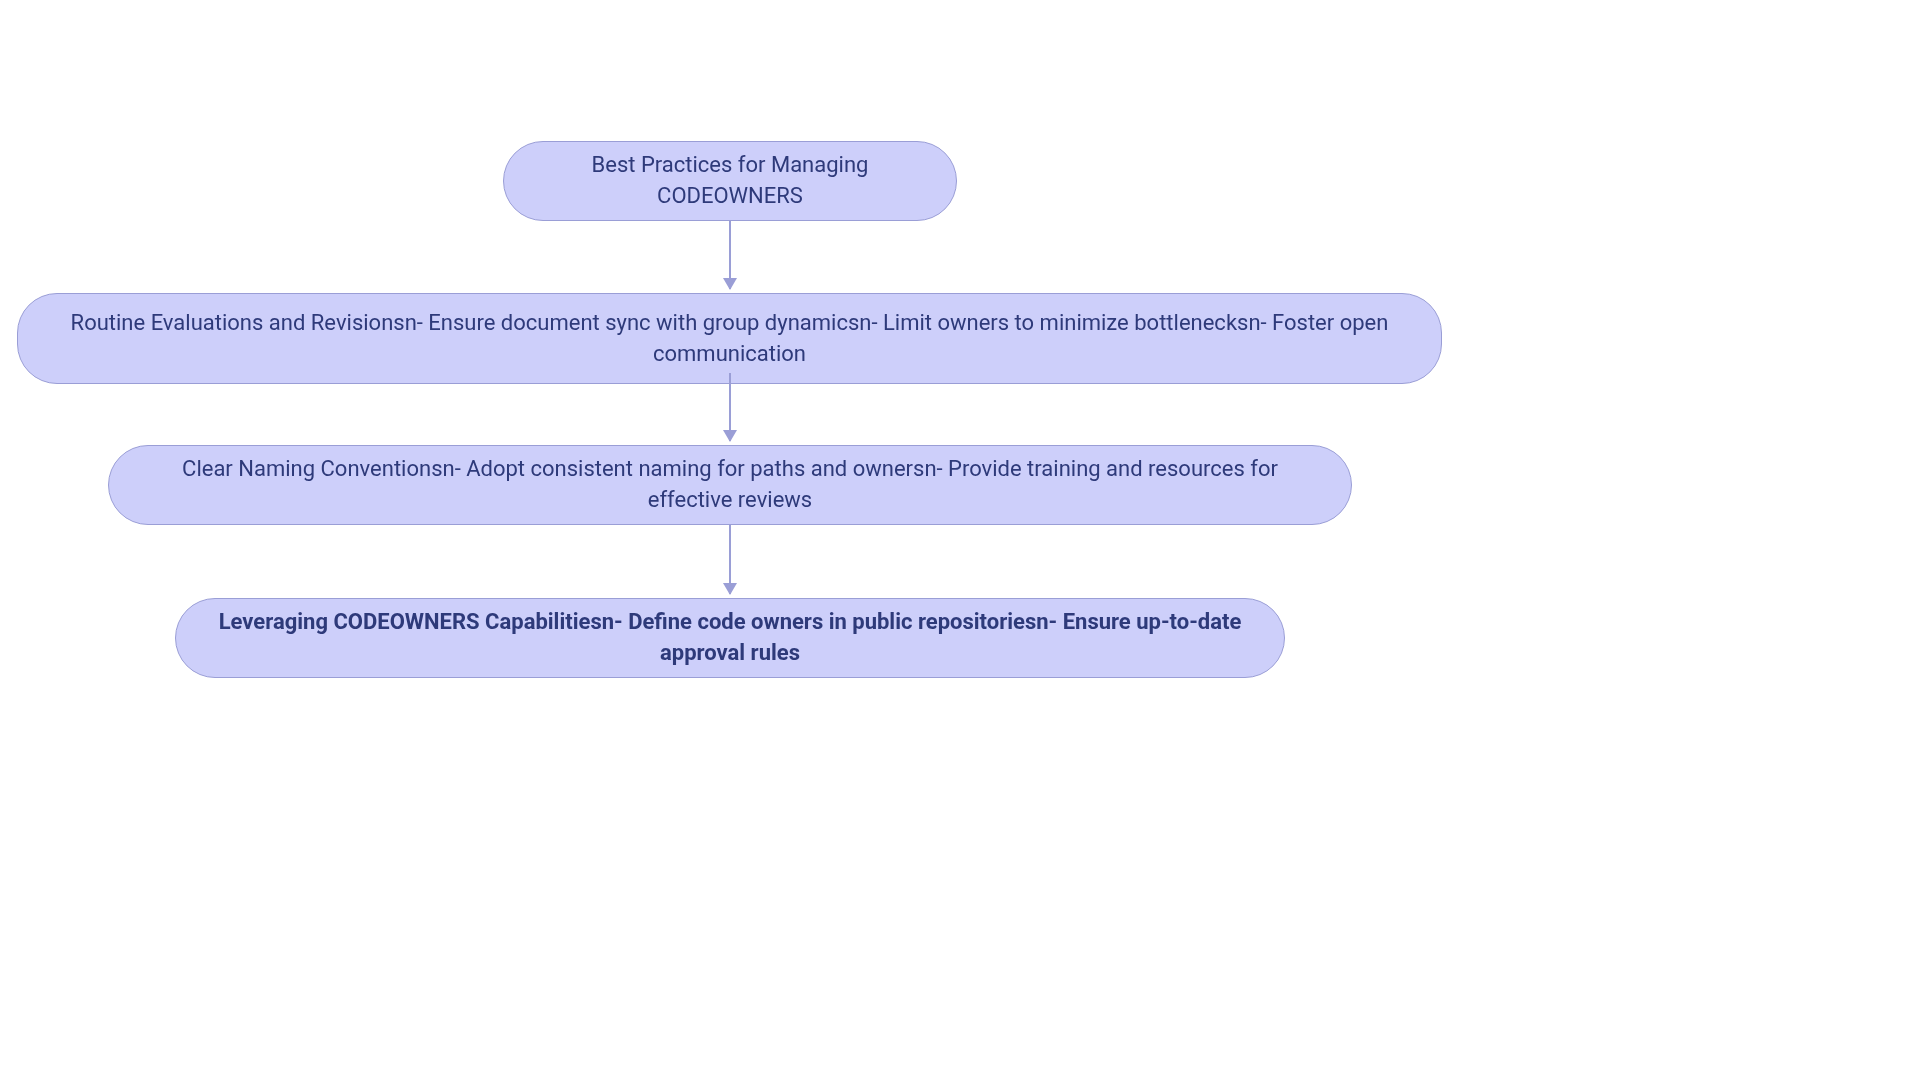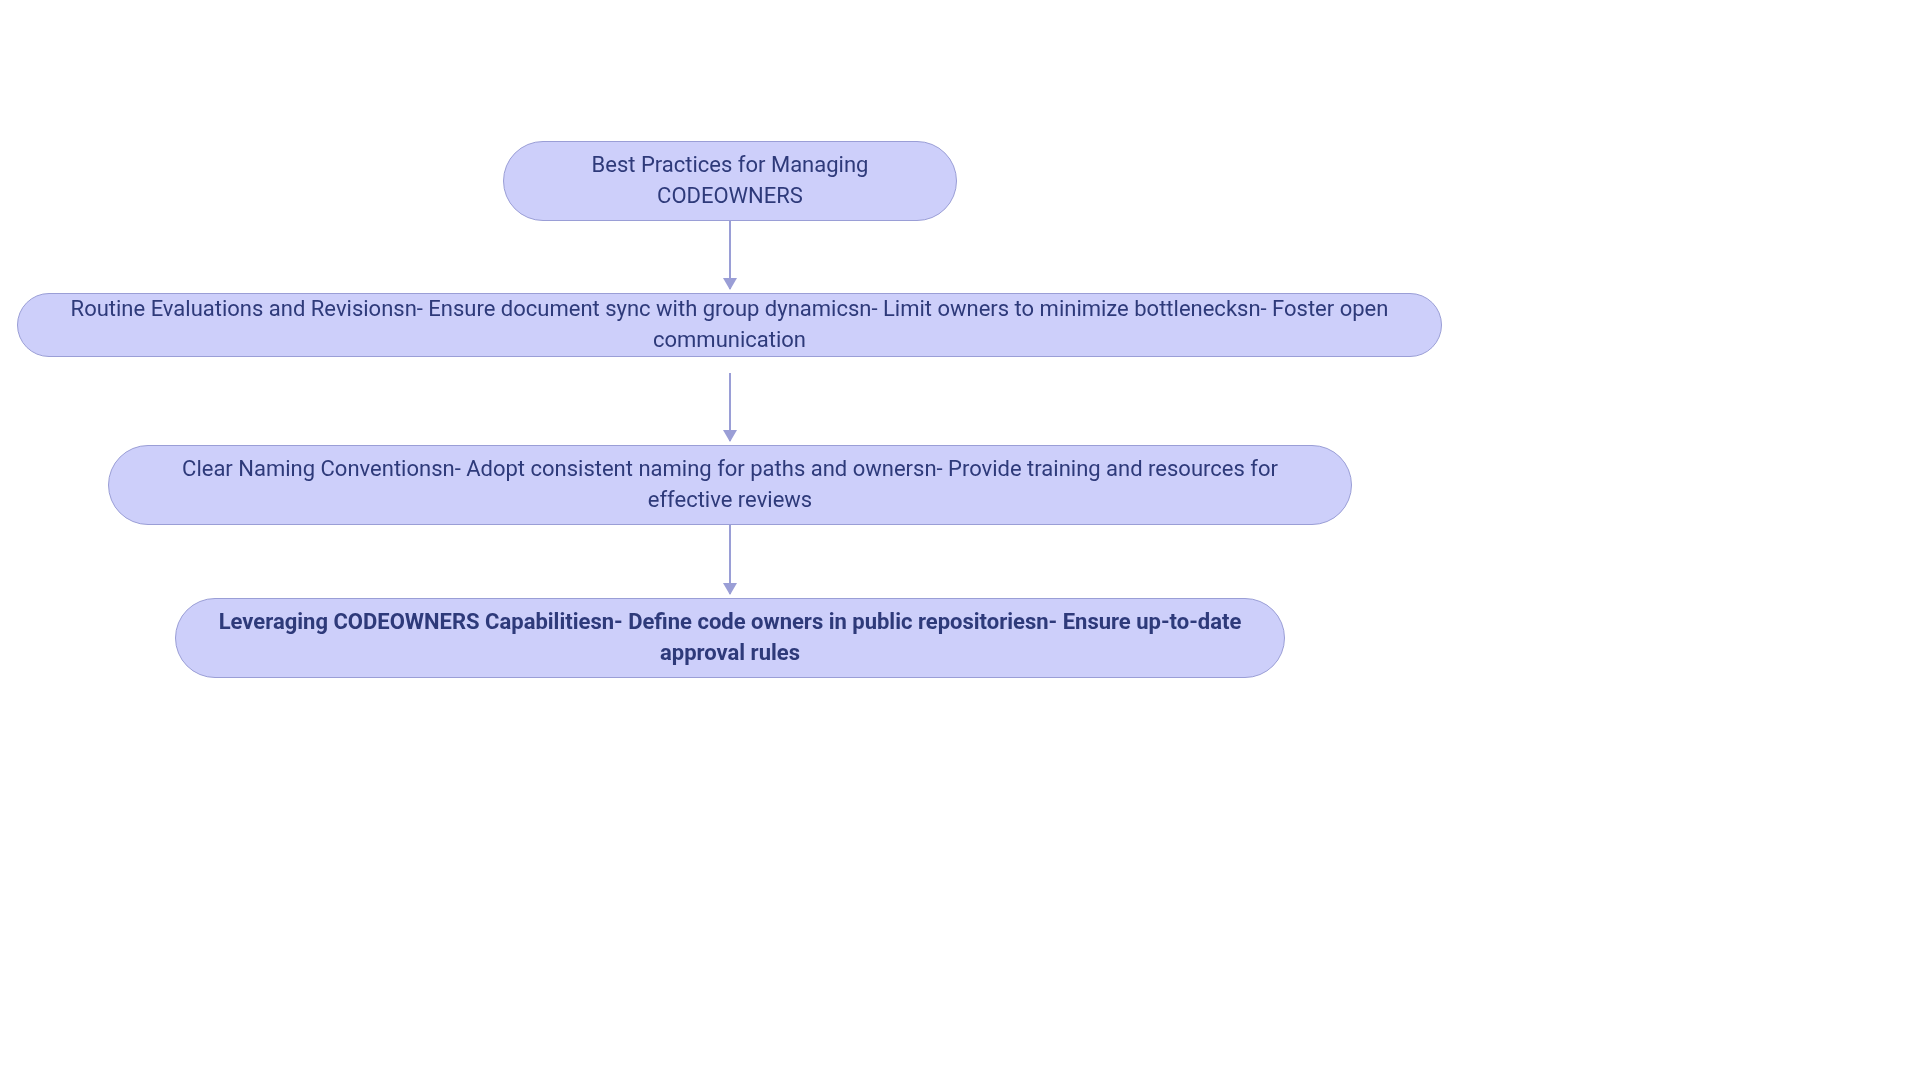--- a/index.html
+++ b/index.html
@@ -55,21 +55,21 @@
 <body>
 
 <div class="flow-container">
 
   <div class="node" style="left:503px; top:141px; width:454px; height:80px;">
     <span>Best Practices for Managing CODEOWNERS</span>
   </div>
 
   <div class="arrow" style="left:729px; top:221px; height:68px;"></div>
 
-  <div class="node" style="left:17px; top:293px; width:1425px; height:64px;">
+  <div class="node" style="left:17px; top:293px; width:1425px; height:91px;">
     <span>Routine Evaluations and Revisionsn- Ensure document sync with group dynamicsn- Limit owners to minimize bottlenecksn- Foster open communication</span>
   </div>
 
   <div class="arrow" style="left:729px; top:373px; height:68px;"></div>
 
   <div class="node" style="left:108px; top:445px; width:1244px; height:80px;">
     <span>Clear Naming Conventionsn- Adopt consistent naming for paths and ownersn- Provide training and resources for effective reviews</span>
   </div>
 
   <div class="arrow" style="left:729px; top:525px; height:69px;"></div>

